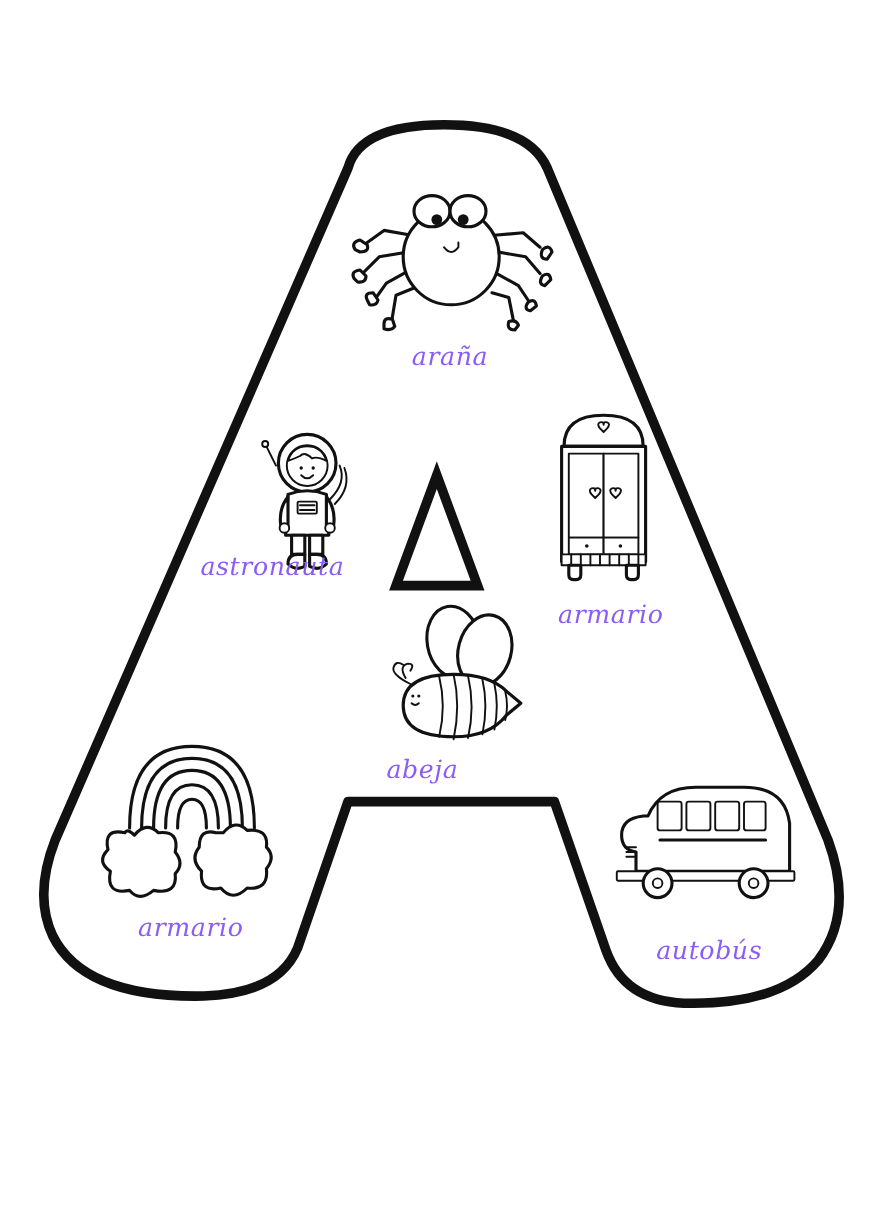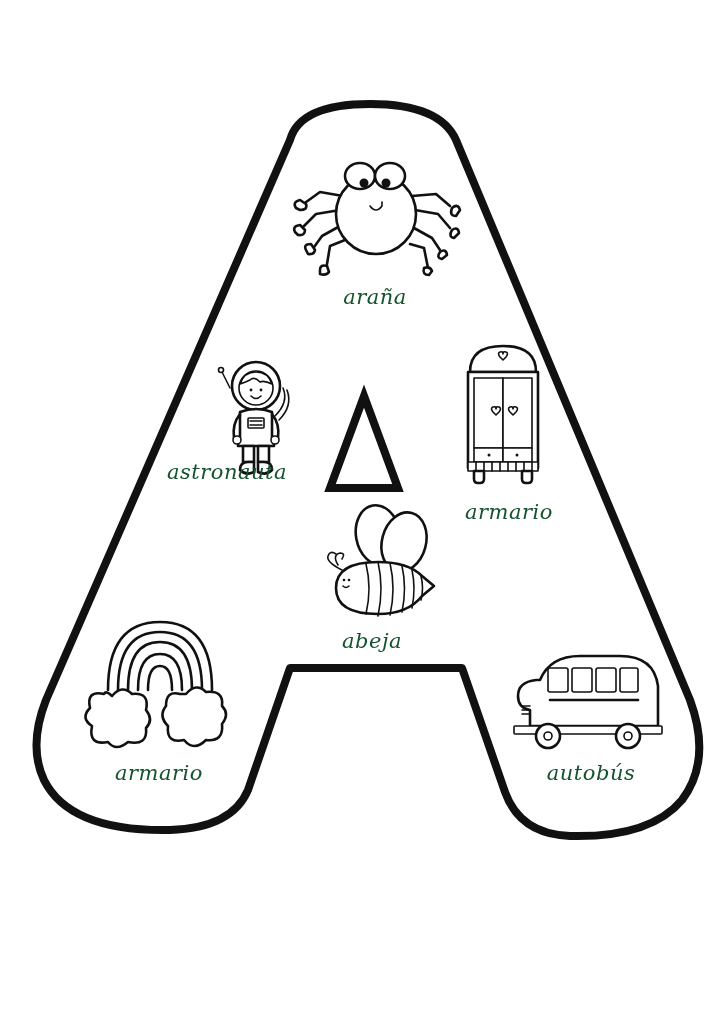--- a/index.html
+++ b/index.html
@@ -3,21 +3,21 @@
 <meta charset="utf-8">
 <style>
   html, body { margin: 0; padding: 0; background: #ffffff; }
   body { width: 724px; height: 1024px; position: relative; overflow: hidden; }
   #canvas { position: absolute; left: 0; top: 0; width: 724px; height: 1024px; }
   .word {
     position: absolute;
     font-family: "DejaVu Serif", serif;
     font-style: italic;
     font-size: 21px;
-    color: #14532d;
+    color: #8b5cf6;
     letter-spacing: 0.5px;
     transform: translateX(-50%);
     white-space: nowrap;
     line-height: 1;
   }
   svg .ln { fill: none; stroke: #111; stroke-width: 2.6; stroke-linecap: round; stroke-linejoin: round; }
   svg .lnw { fill: #fff; stroke: #111; stroke-width: 2.6; stroke-linecap: round; stroke-linejoin: round; }
   svg .thin { fill: none; stroke: #111; stroke-width: 1.6; stroke-linecap: round; stroke-linejoin: round; }
   svg .thinw { fill: #fff; stroke: #111; stroke-width: 1.6; stroke-linecap: round; stroke-linejoin: round; }
   svg .dot { fill: #111; }
@@ -171,15 +171,15 @@
     <circle class="lnw" cx="548" cy="736" r="12"></circle>
     <circle class="thinw" cx="548" cy="736" r="4"></circle>
     <circle class="lnw" cx="628" cy="736" r="12"></circle>
     <circle class="thinw" cx="628" cy="736" r="4"></circle>
   </g>
 </svg>
 
 <div class="word" style="left:375px; top:287px;">araña</div>
 <div class="word" style="left:227px; top:462px;">astronauta</div>
 <div class="word" style="left:509px; top:502px;">armario</div>
-<div class="word" style="left:372px; top:631px;font-style:italic;">abeja</div>
+<div class="word" style="left:352px; top:631px;font-style:italic;">abeja</div>
 <div class="word" style="left:159px; top:763px;">armario</div>
-<div class="word" style="left:591px; top:763px;">autobús</div>
+<div class="word" style="left:591px; top:782px;">autobús</div>
 
 </body></html>

